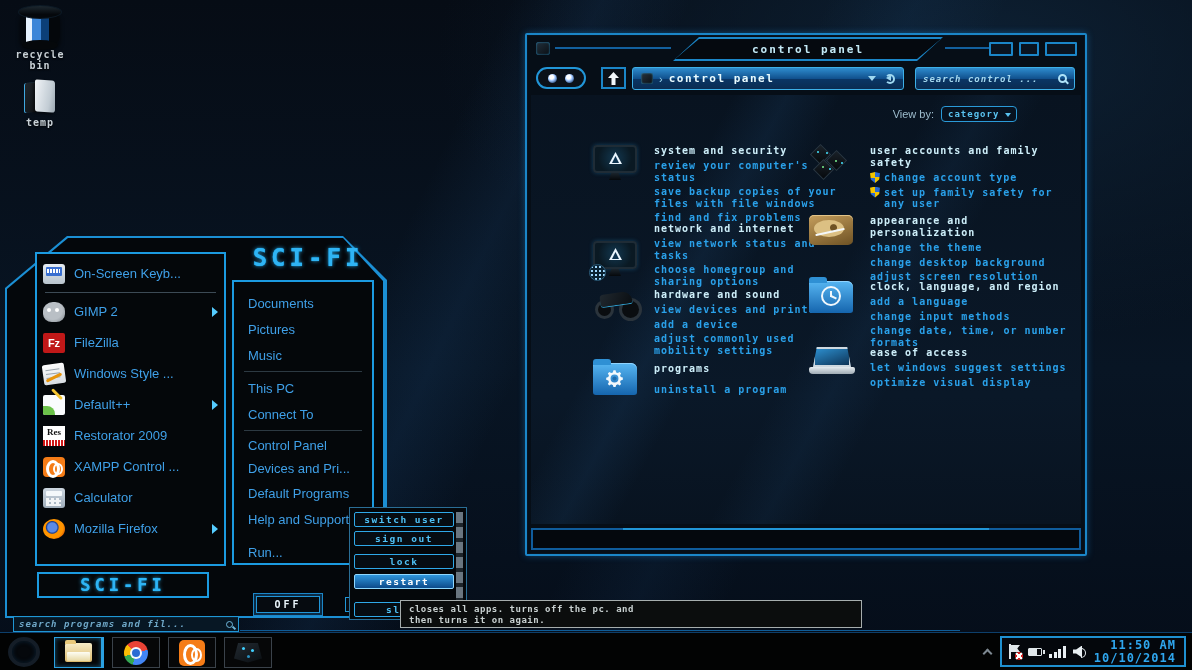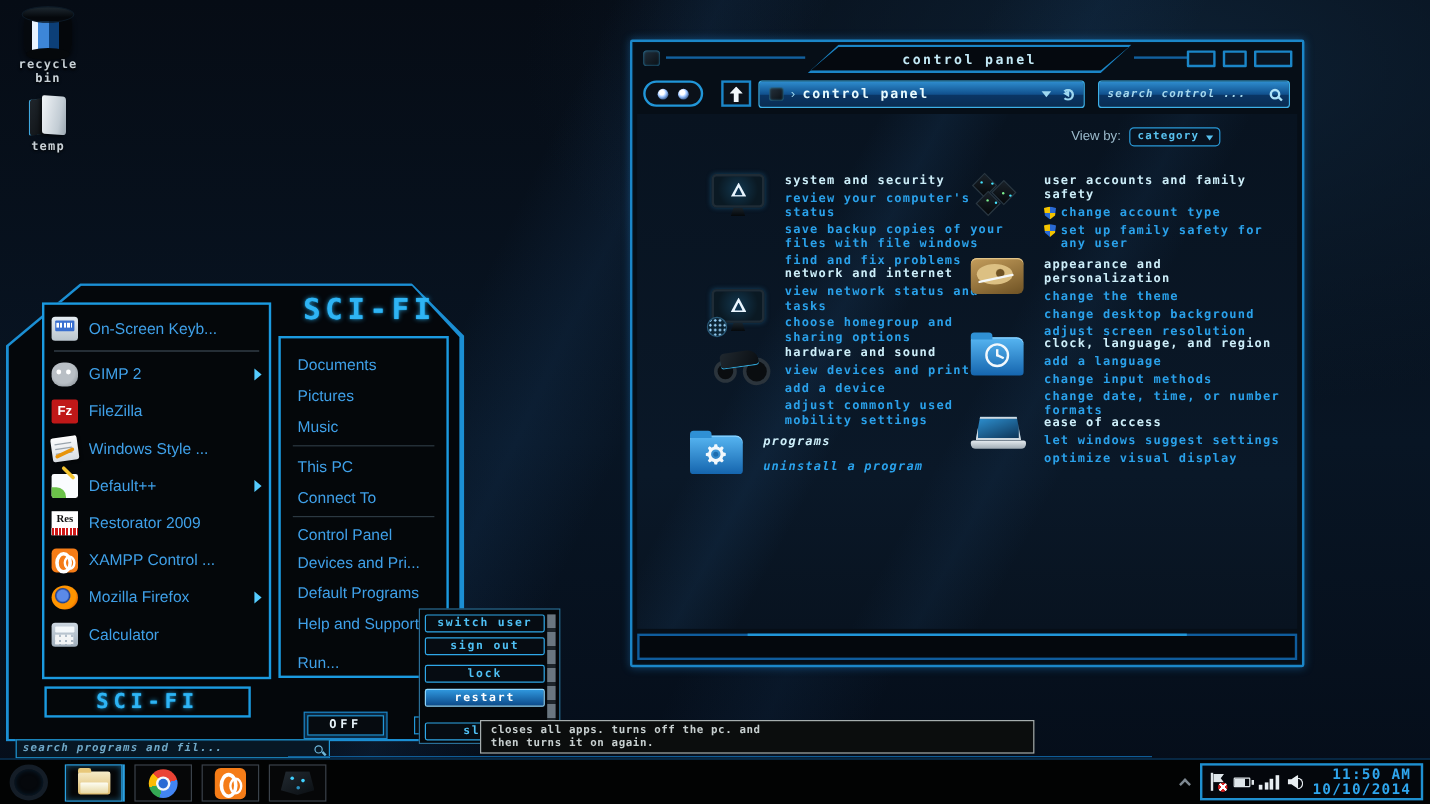--- a/index.html
+++ b/index.html
@@ -161,21 +161,21 @@
   .sm-logobox { position:absolute; left:32px; top:336px; width:172px; height:26px; border:2px solid #1b9ae0; display:flex; align-items:center; justify-content:center; background:#04070a; }
   .scifi-logo { font-family:"DejaVu Sans Mono",monospace; font-weight:bold; color:#2fb4f4; letter-spacing:4px; text-shadow:0 0 4px rgba(47,180,244,.8), 0 0 1px #0af; }
   .sm-logobox .scifi-logo { font-size:17px; }
   .sm-right-logo { position:absolute; left:238px; top:8px; width:130px; text-align:center; font-size:24px; }
   .sm-right { position:absolute; left:227px; top:44px; width:142px; height:285px; border:2px solid #1b9ae0; background:#04070a; padding:8px 0 0 14px; }
   .ritem { height:26px; font-size:13px; color:#3fa0e8; cursor:pointer; display:flex; align-items:center; }
   .rdiv { height:1px; background:#2c3942; margin:3px 10px 3px -4px; }
   .off-btn { position:absolute; left:251px; top:360px; width:64px; height:17px; border:1px solid #2196d8; box-shadow:0 0 0 2px #0a2a44, 0 0 0 3px #1b86c8; background:#060b10; color:#e8f4fa; font-size:10px; letter-spacing:3px; display:flex; align-items:center; justify-content:center; cursor:pointer; }
   .off-arrow { position:absolute; left:340px; top:361px; width:15px; height:15px; border:1px solid #2196d8; background:#060b10; display:flex; align-items:center; justify-content:center; cursor:pointer; }
   .off-arrow i { width:0; height:0; border-left:5px solid #cfeeff; border-top:4px solid transparent; border-bottom:4px solid transparent; }
-  .sm-search { position:absolute; left:8px; top:380px; width:262px; height:16px; border:1px solid #1f96d4; background:rgba(8,24,38,.9); display:flex; align-items:center; padding:0 5px; }
+  .sm-search { position:absolute; left:8px; top:380px; width:226px; height:16px; border:1px solid #1f96d4; background:rgba(8,24,38,.9); display:flex; align-items:center; padding:0 5px; }
   .sm-search .search-text { color:#6fa8c8; font-size:9px; }
   .sm-search .mag { width:7px; height:7px; border-width:1.5px; border-color:#6fb8dc; }
   .sm-search .mag::after { background:#6fb8dc; width:4px; }
 
   
   .powermenu { position:absolute; left:349px; top:507px; width:118px; height:113px; background:#04070a; border:1px solid #2a6e96; z-index:40; }
   .pm-scroll { position:absolute; right:3px; top:4px; bottom:4px; width:7px;
     background:repeating-linear-gradient(180deg,#6a7680 0 11px,#1d242a 11px 15px); }
   .pm-item { position:absolute; left:4px; width:100px; height:15px; border:1px solid #2fa8e8; border-radius:2px; background:#060c12;
     color:#4fc0f4; font-size:9.5px; letter-spacing:1.5px; display:flex; align-items:center; justify-content:center; cursor:pointer; }
@@ -313,21 +313,21 @@
       <div class="cat-iconbox">
           <span class="ci ci-bike"></span>
         </div>
       <div class="cat-body">
         <div class="cat-title scifi">hardware and sound</div>
         <div class="cat-link scifi">view devices and printers</div>
         <div class="cat-link scifi">add a device</div>
         <div class="cat-link scifi">adjust commonly used mobility settings</div>
       </div>
     </div>
-    <div class="cat" style="left:44px;top:268px;width:246px;font-style:italic;">
+    <div class="cat" style="left:62px;top:268px;width:246px;">
       <div class="cat-iconbox">
           <span class="ci ci-folder">
         <svg width="21" height="21" viewBox="0 0 24 24">
               <path fill="#f2f8fc" d="M12 7.5a4.5 4.5 0 1 0 0 9 4.5 4.5 0 0 0 0-9zm9.5 6-2.4.7a7.3 7.3 0 0 1-.8 1.9l1.3 2.1-1.7 1.7-2.1-1.3a7.3 7.3 0 0 1-1.9.8l-.7 2.4h-2.4l-.7-2.4a7.3 7.3 0 0 1-1.9-.8l-2.1 1.3-1.7-1.7 1.3-2.1a7.3 7.3 0 0 1-.8-1.9l-2.4-.7v-2.4l2.4-.7a7.3 7.3 0 0 1 .8-1.9L4.4 6.2l1.7-1.7 2.1 1.3a7.3 7.3 0 0 1 1.9-.8l.7-2.4h2.4l.7 2.4a7.3 7.3 0 0 1 1.9.8l2.1-1.3 1.7 1.7-1.3 2.1a7.3 7.3 0 0 1 .8 1.9l2.4.7z"></path>
               <circle cx="12" cy="12" r="2.4" fill="#1d6cae"></circle>
             </svg>
       </span>
         </div>
       <div class="cat-body">
         <div class="cat-title scifi">programs</div>
@@ -424,27 +424,27 @@
     </div>
     <div class="pitem">
       <span class="picon i-res">Res</span>
       <span class="plabel">Restorator 2009</span>
     </div>
     <div class="pitem">
       <span class="picon i-xampp"></span>
       <span class="plabel">XAMPP Control ...</span>
     </div>
     <div class="pitem">
+      <span class="picon i-calc"></span>
+      <span class="plabel">Calculator</span>
+    </div>
+    <div class="pitem">
       <span class="picon i-ff"></span>
       <span class="plabel">Mozilla Firefox</span>
       <span class="parrow"></span>
-    </div>
-    <div class="pitem">
-      <span class="picon i-calc"></span>
-      <span class="plabel">Calculator</span>
     </div>
   </div>
 
   <div class="sm-logobox">
     <span class="scifi-logo">SCI-FI</span>
   </div>
 
   <div class="sm-right-logo scifi-logo">SCI-FI</div>
 
   <div class="sm-right">

